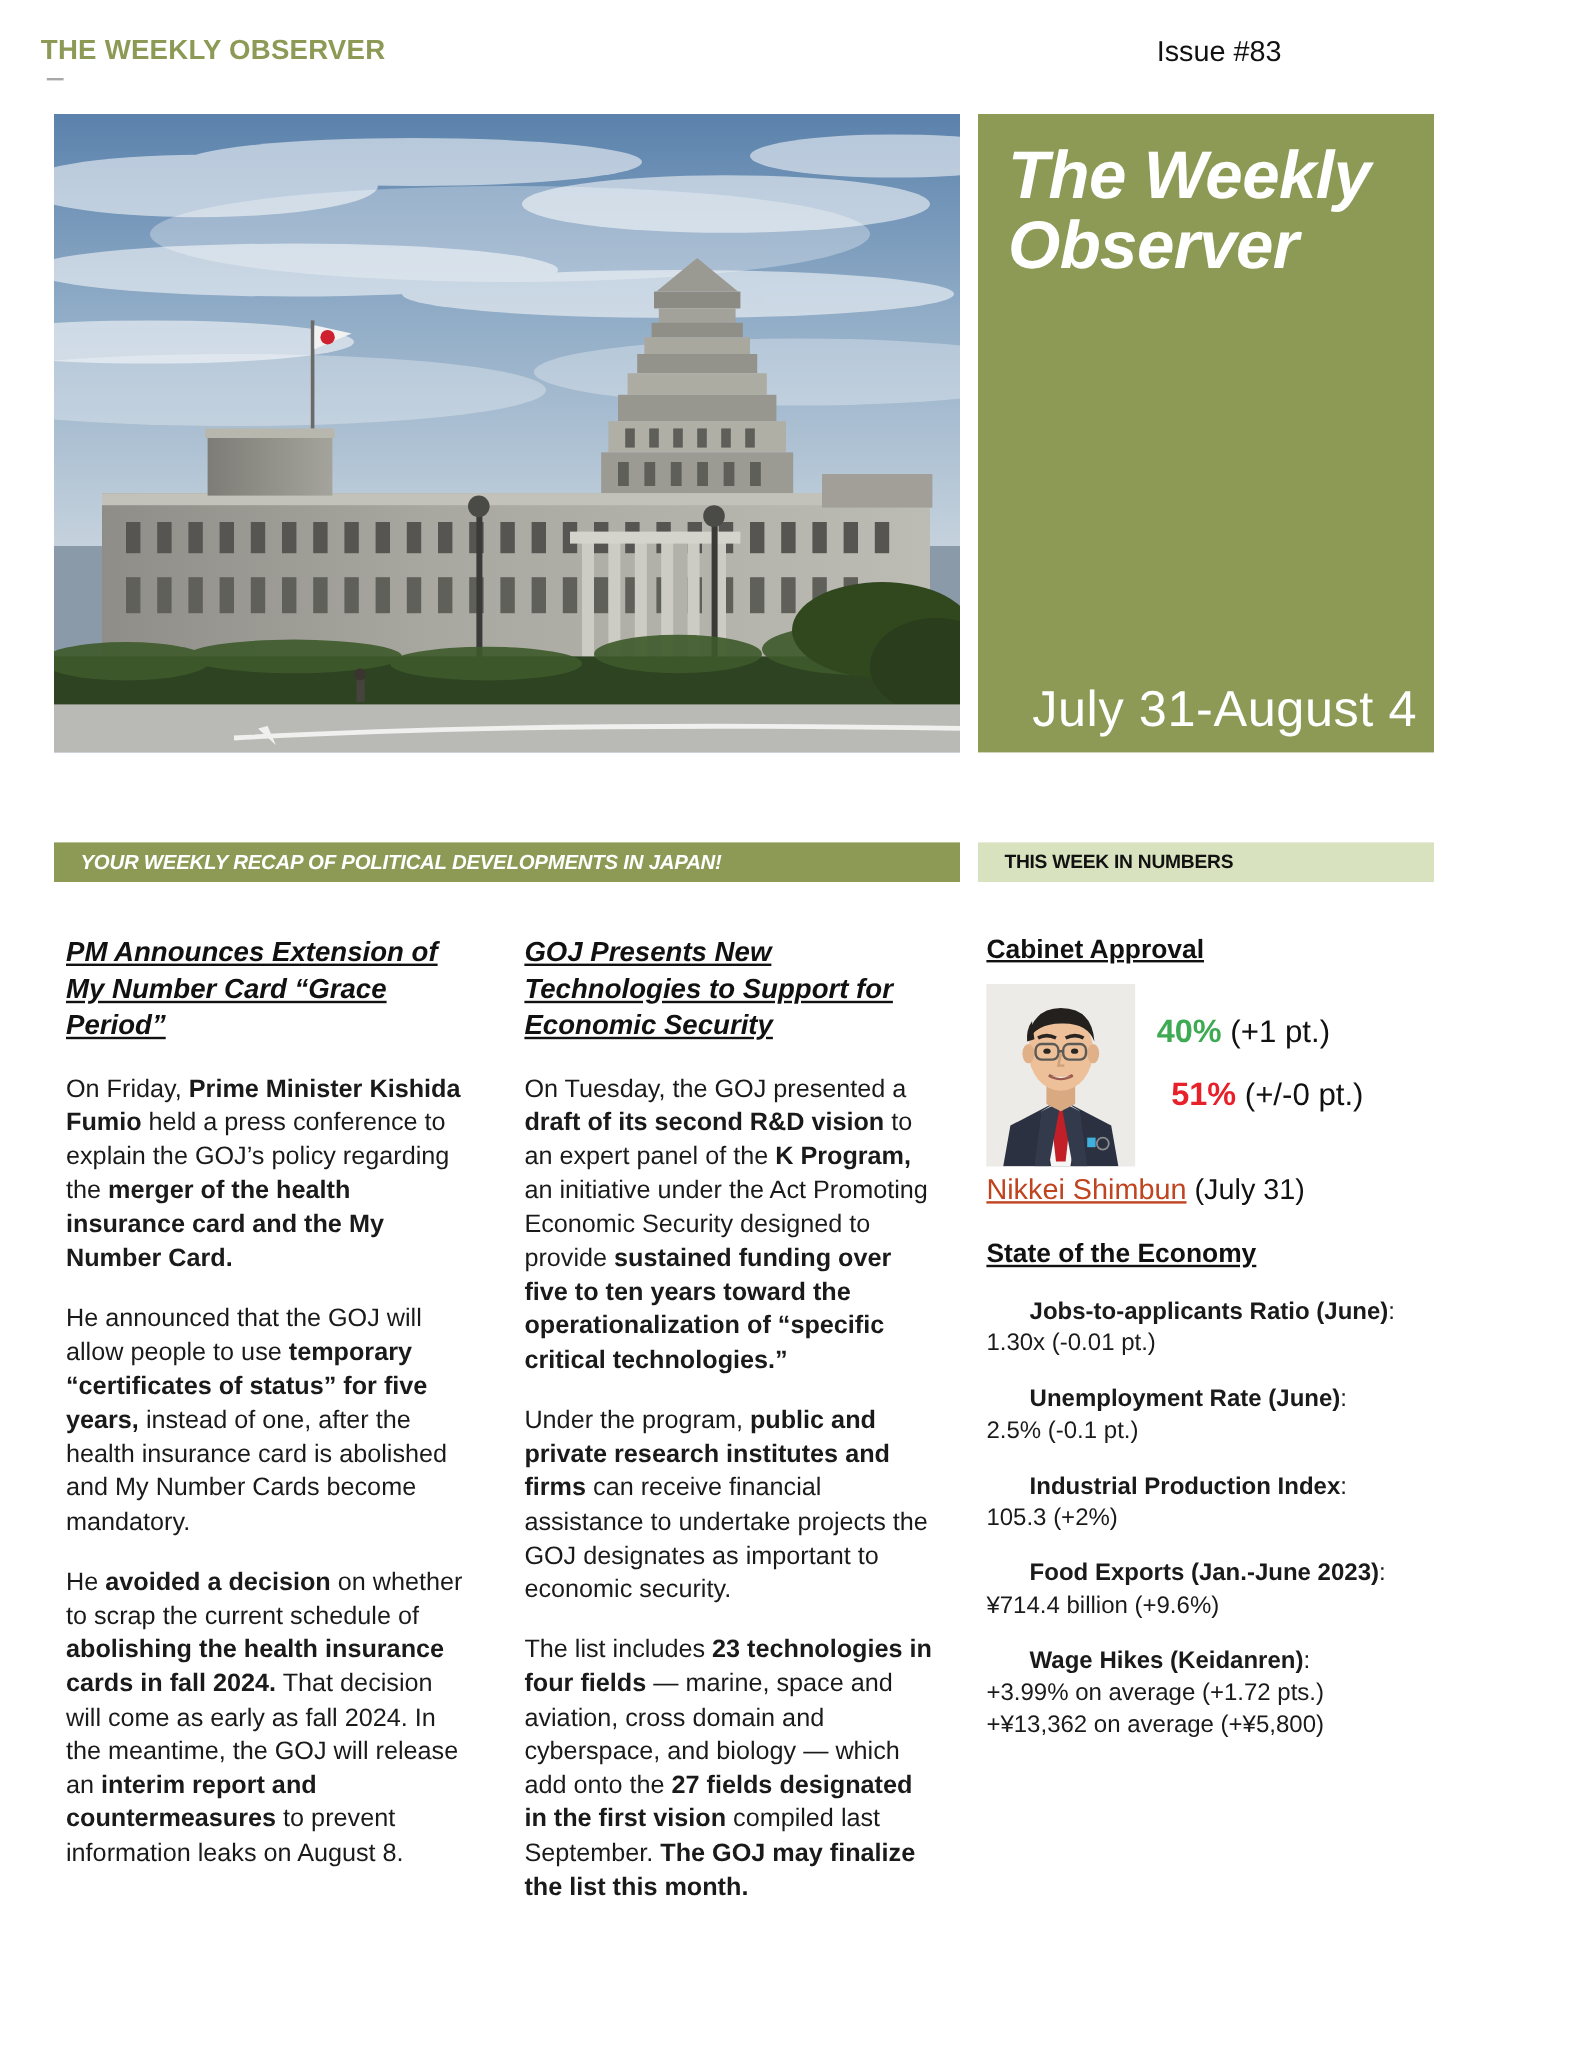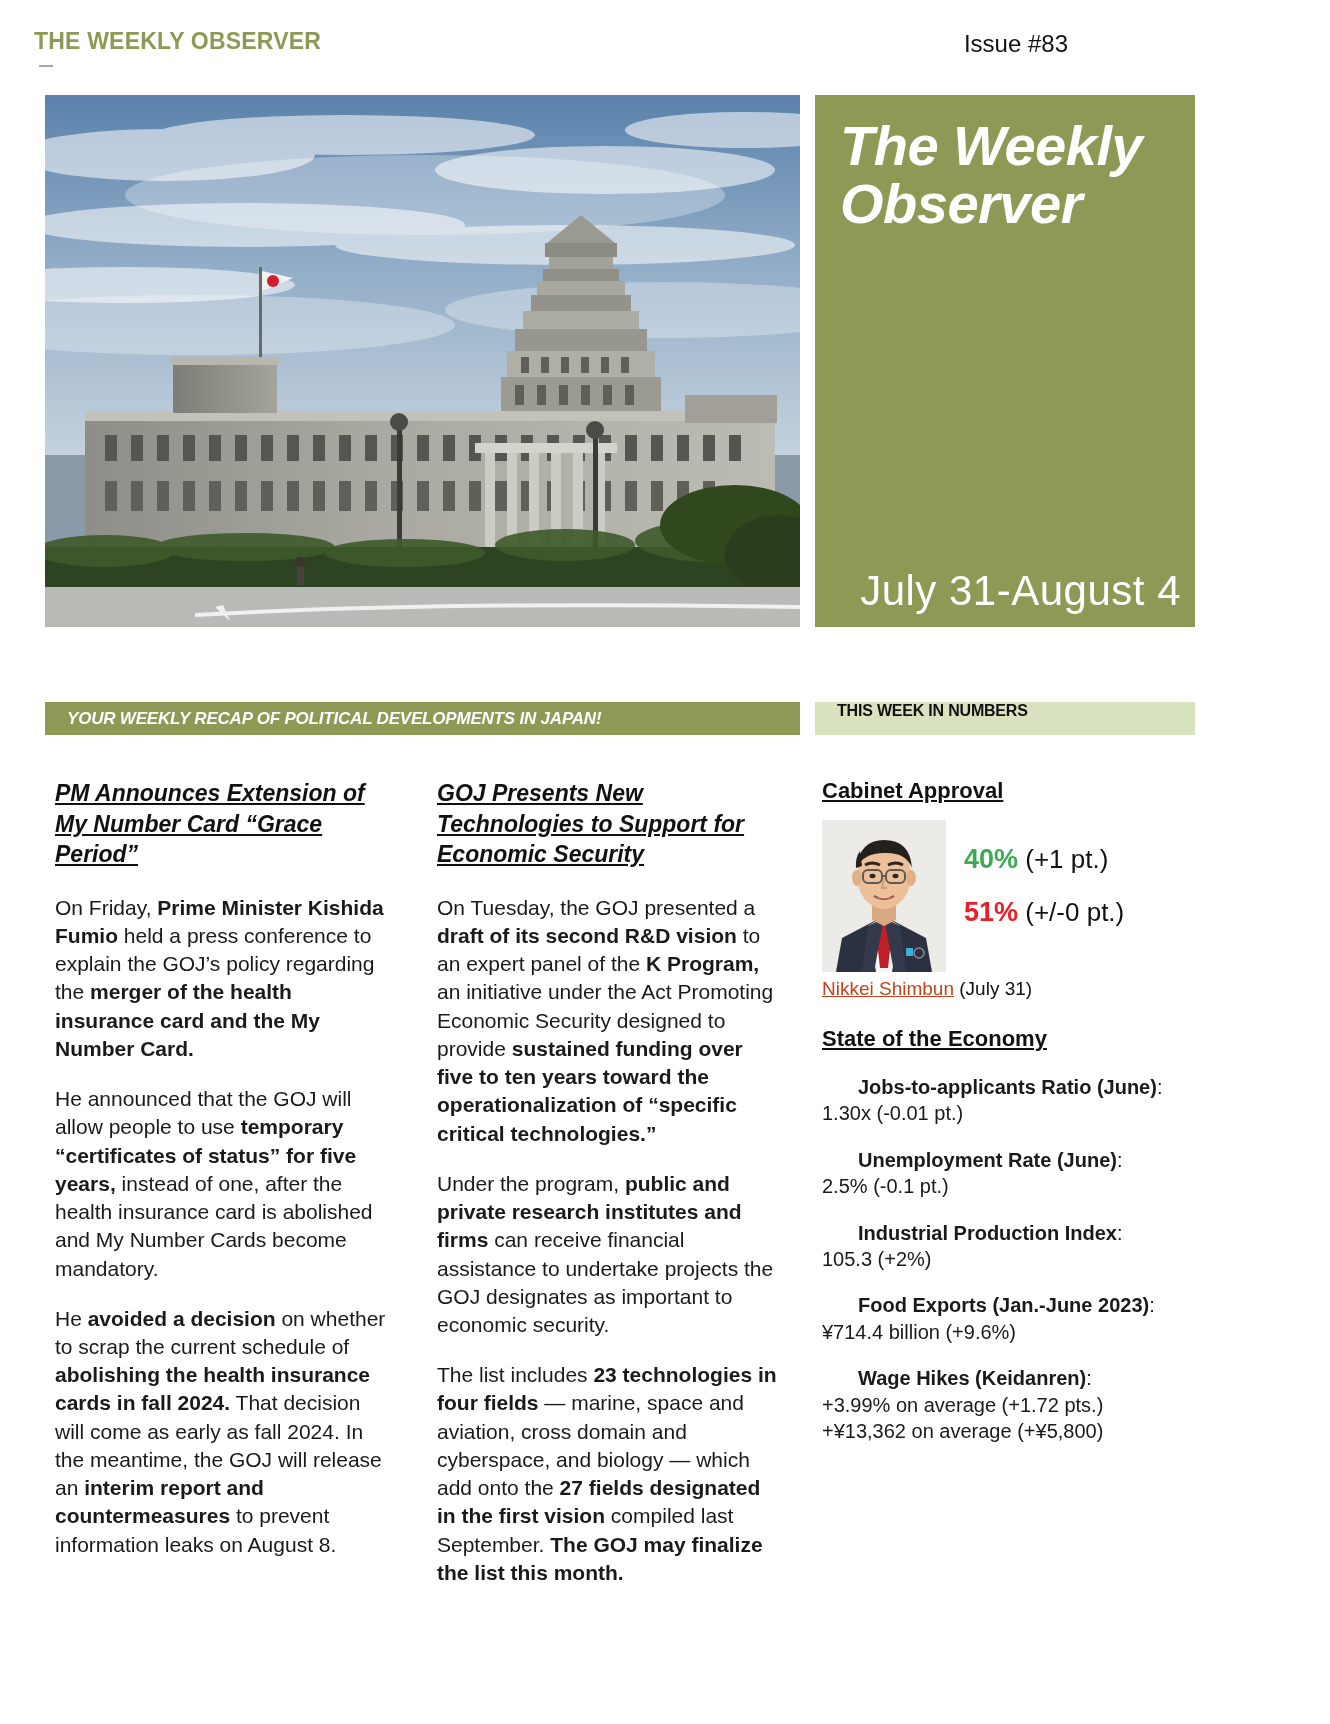--- a/index.html
+++ b/index.html
@@ -65,21 +65,21 @@
     display:flex; align-items:center;
   }
   .tagline span {
     color:#fff; font-size:17px; font-weight:bold; font-style:italic;
     margin-left:22px; letter-spacing:-0.2px;
   }
   .numbersbar {
     position:absolute; left:815px; top:702px;
     width:380px; height:33px;
     background:#d9e2bf;
-    display:flex; align-items:flex-start;
+    display:flex; align-items:center;
   }
   .numbersbar span {
     color:#111; font-size:16px; font-weight:bold;
     margin-left:22px; letter-spacing:-0.2px;
   }
 
   
   .col { position:absolute; top:778px; }
   .col1 { left:55px; width:338px; }
   .col2 { left:437px; width:340px; }
@@ -111,23 +111,23 @@
     overflow:hidden; background:#eceae6;
   }
   .portrait svg { display:block; }
   .approval-nums { padding-top:24px; }
   .approval-line {
     font-size:26px; line-height:1.15; margin-bottom:22px; color:#111;
     white-space:nowrap;
   }
   .approval-line .pct { font-weight:bold; font-size:27px; }
   .pct-up { color:#3faa54; }
-  .pct-down { color:#e8202a; }
+  .pct-down { color:#e8202a;margin-left:12px; }
   .source {
-    font-size:19px; margin:6px 0 26px 0; color:#111;
+    font-size:24px; margin:6px 0 26px 0; color:#111;
   }
   .source .src-link { color:#c0441f; text-decoration:underline; }
 
   .stat { margin-bottom:20px; font-size:20px; line-height:1.32; }
   .stat .label { font-weight:bold;margin-left:36px; }
   .stat .value { display:block; }
 
   .col3 .side-head.economy { margin-top:6px; margin-bottom:22px; }
 </style>
 </head>

